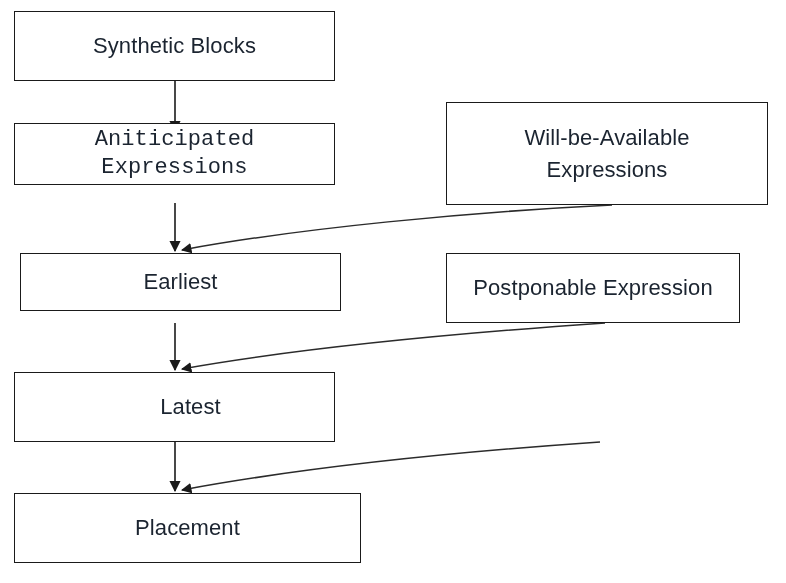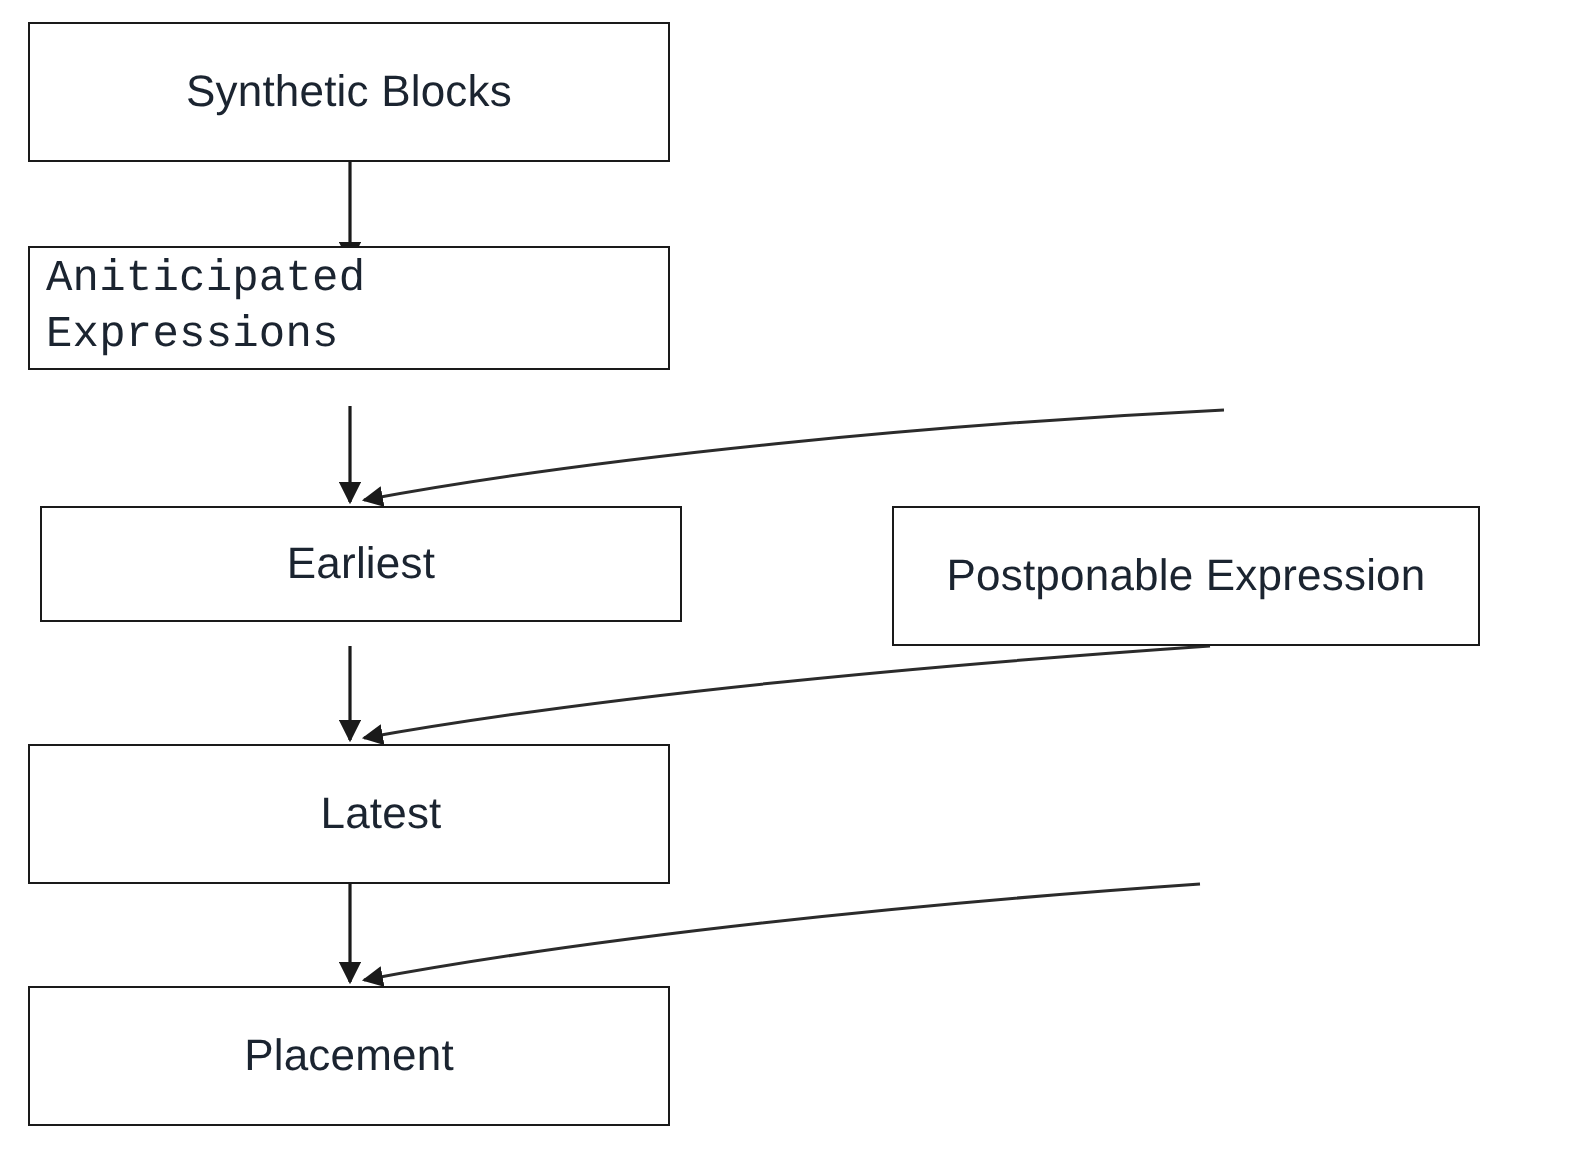--- a/index.html
+++ b/index.html
@@ -29,21 +29,21 @@
     pointer-events: none;
   }
   .node {
     position: absolute;
     box-sizing: border-box;
     border: 1.6px solid #1a1a1a;
     background: #ffffff;
     display: flex;
     align-items: center;
     justify-content: center;
-    text-align: left;
+    text-align: center;
   }
   .node-label {
     color: #1b2430;
     font-size: 22px;
     line-height: 28px;
     letter-spacing: 0.1px;
     white-space: pre-line;
     padding: 0 8px;
   }
   .node-label.two-line {
@@ -86,23 +86,27 @@
   </div>
 
   <div class="node" style="left:20px; top:253px; width:321px; height:58px;">
     <span class="node-label">Earliest</span>
   </div>
 
   <div class="node" style="left:14px; top:372px; width:321px; height:70px;padding-left:32px;">
     <span class="node-label">Latest</span>
   </div>
 
-  <div class="node" style="left:14px; top:493px; width:321px; height:70px;">
+  <div class="node" style="left:14px; top:493px; width:347px; height:70px;">
     <span class="node-label">Placement</span>
   </div>
 
+  <div class="node" style="left:446px; top:102px; width:322px; height:103px;">
+    <span class="node-label two-line">Will-be-Available
+Expressions</span>
+  </div>
 
   <div class="node" style="left:446px; top:253px; width:294px; height:70px;">
     <span class="node-label">Postponable Expression</span>
   </div>
 
 
 </div>
 
 </body></html>

